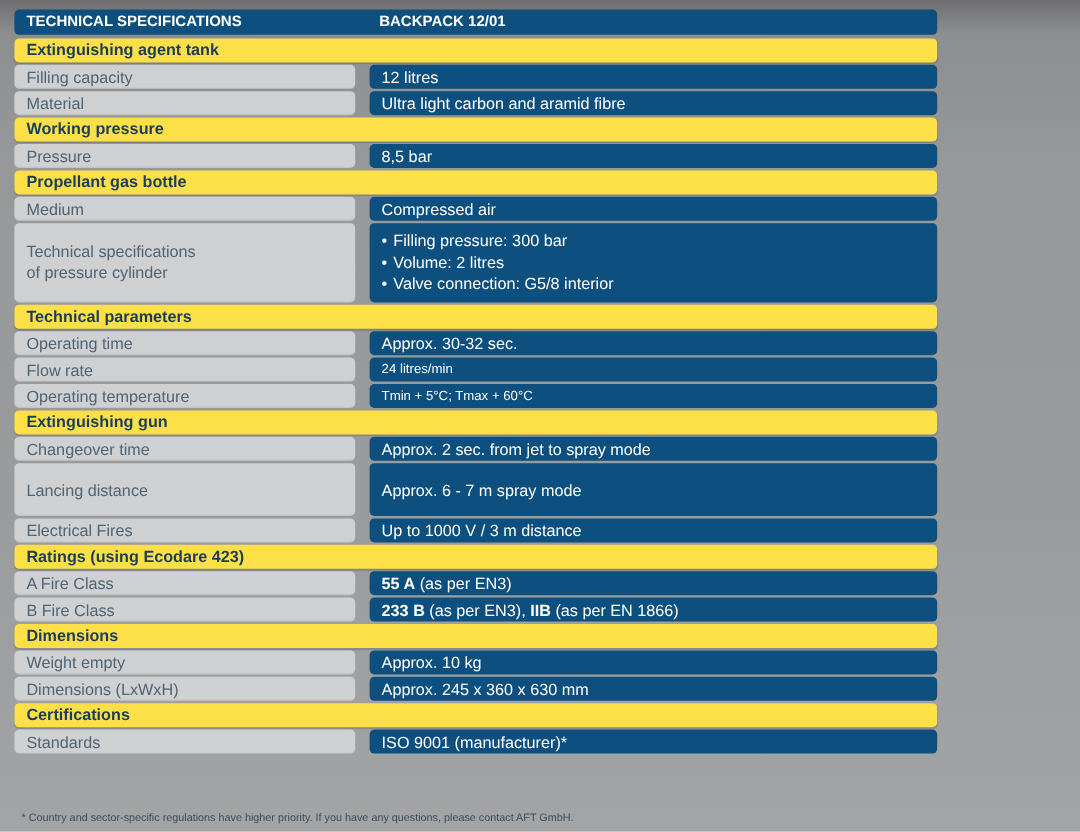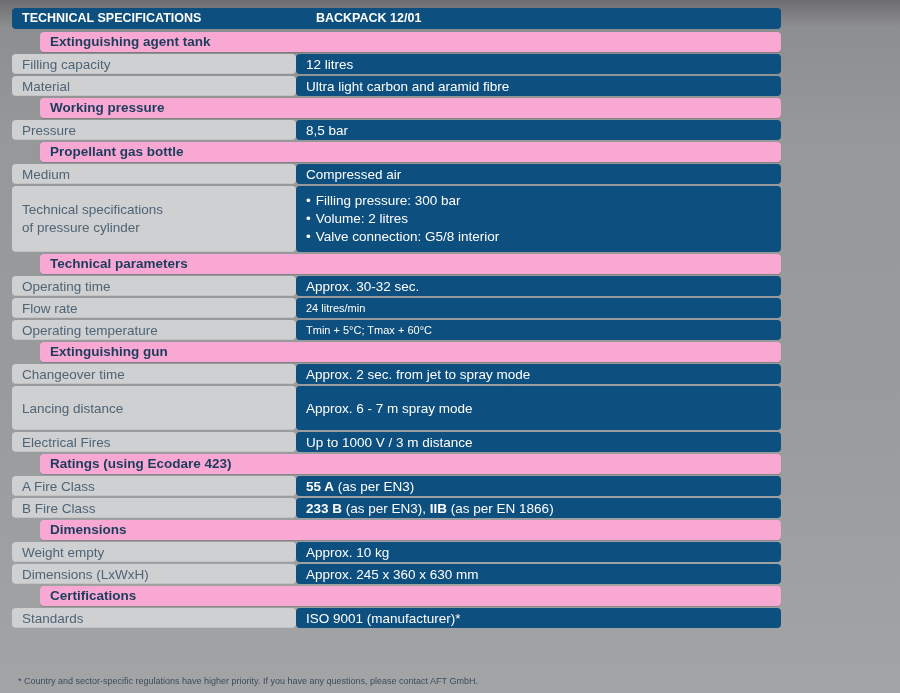--- a/index.html
+++ b/index.html
@@ -3,32 +3,32 @@
 <meta charset="utf-8">
 <style>
   html, body { margin: 0; padding: 0; }
   body {
     width: 900px; height: 693px; overflow: hidden;
     background: linear-gradient(180deg, #6e6e70 0%, #8d8e90 4%, #97989a 20%, #9a9b9d 60%, #a3a4a6 100%);
     font-family: "Liberation Sans", "DejaVu Sans", sans-serif;
     position: relative;
   }
   .sheet { position: absolute; left: 12px; top: 8px; width: 769px; }
-  .row { display: flex; gap: 0; margin-bottom: 2px; }
+  .row { display: flex; gap: 12px; margin-bottom: 2px; }
   .hdr {
     background: #0d4f7e; color: #fff; font-weight: bold; font-size: 12.5px;
     height: 21px; line-height: 21px; border-radius: 4px; display: flex;
     margin-bottom: 3px;
   }
   .hdr .c1 { width: 282px; padding-left: 10px; }
   .hdr .c2 { flex: 1; padding-left: 12px; }
   .sec {
-    background: #f9a8d4; color: #1b3d5c; font-weight: bold; font-size: 13.5px;
+    background: #fde047; color: #1b3d5c; font-weight: bold; font-size: 13.5px;
     height: 20px; line-height: 20px; border-radius: 4px; padding-left: 10px;
-    margin-bottom: 2px; box-shadow: 0 1px 1px rgba(0,0,0,.15); margin-left: 28px;
+    margin-bottom: 2px; box-shadow: 0 1px 1px rgba(0,0,0,.15);
   }
   .lab {
     width: 274px; background: #cfd0d2; color: #4f6475; font-size: 13.5px;
     border-radius: 4px; padding-left: 10px; display: flex; align-items: center;
     box-shadow: inset 0 -1px 0 rgba(0,0,0,.06);
   }
   .val {
     flex: 1; background: #0d4f7e; color: #fff; font-size: 13.5px;
     border-radius: 4px; padding-left: 10px; display: flex; align-items: center;
   }

